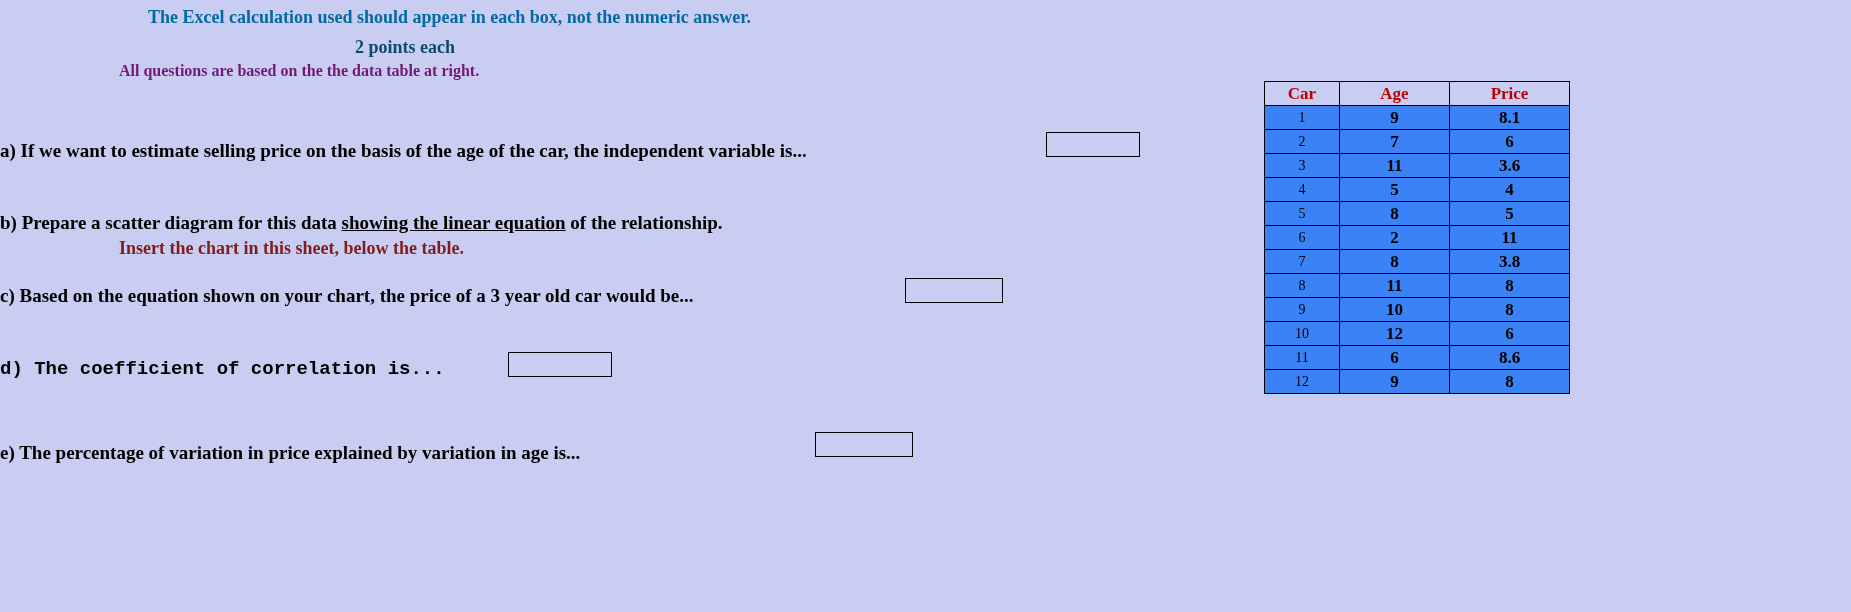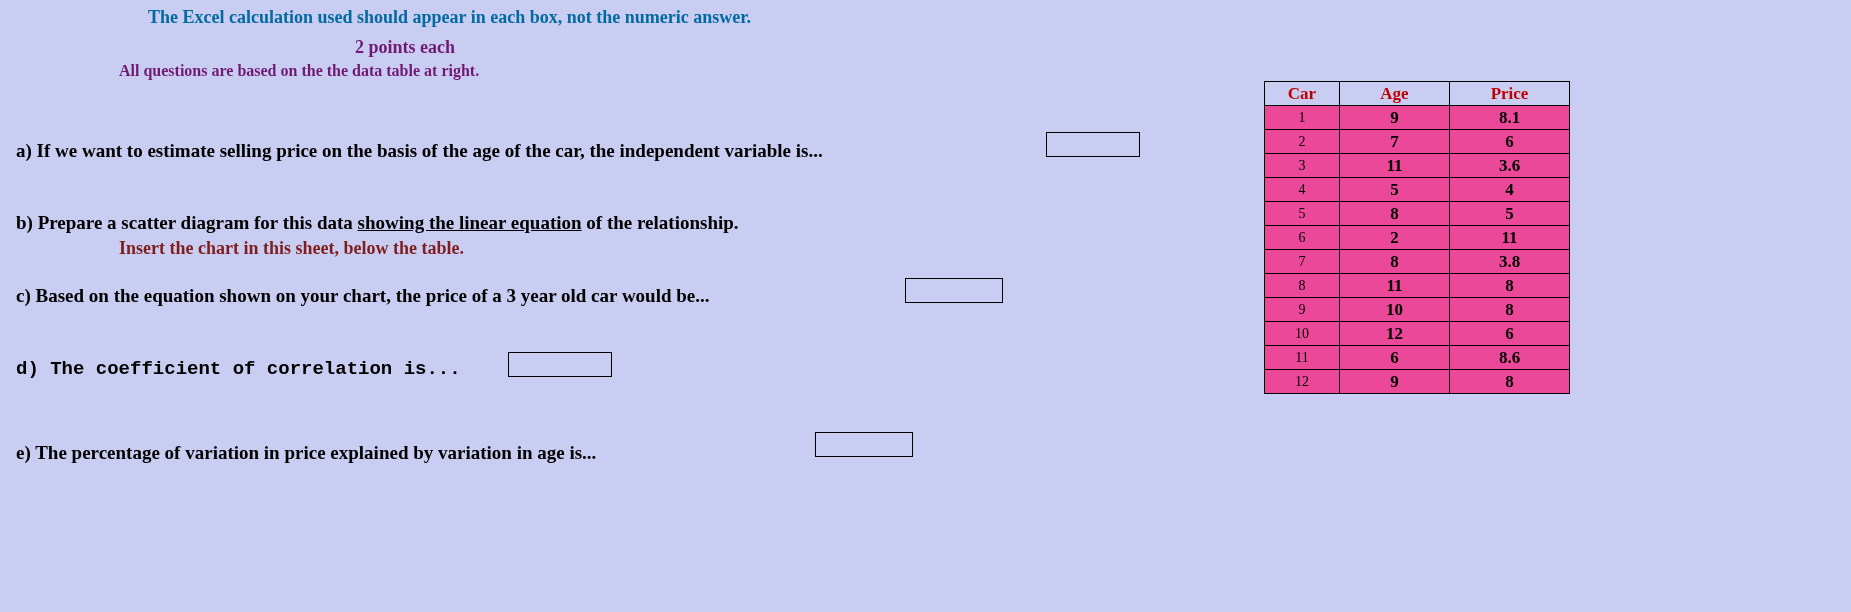--- a/index.html
+++ b/index.html
@@ -20,39 +20,38 @@
       top: 7px;
       left: 148px;
       color: #0369a1;
       font-weight: bold;
       font-size: 18px;
     }
     .points {
       position: absolute;
       top: 37px;
       left: 355px;
-      color: #701a75;
+      color: #0c4a6e;
       font-weight: bold;
       font-size: 18px;
     }
     .based-on {
       position: absolute;
       top: 62px;
       left: 119px;
       color: #701a75;
       font-weight: bold;
       font-size: 16px;
     }
     .question {
       position: absolute;
       color: #000;
       font-weight: bold;
       font-size: 19px;
       left: 0;
-      padding-left: 16px;
     }
     .q-a { top: 140px; }
     .q-b { top: 212px; }
     .q-b-sub {
       position: absolute;
       top: 238px;
       left: 119px;
       color: #7f1d1d;
       font-weight: bold;
       font-size: 18px;
@@ -73,21 +72,21 @@
     .box-c { top: 278px; left: 905px; width: 98px; }
     .box-d { top: 352px; left: 508px; width: 104px; }
     .box-e { top: 432px; left: 815px; width: 98px; }
     
     
     .data-table {
       position: absolute;
       top: 81px;
       left: 1264px;
       border-collapse: collapse;
-      background: #ec4899;
+      background: #3b82f6;
     }
     .data-table th, .data-table td {
       border: 1px solid #000;
       text-align: center;
       vertical-align: middle;
       font-size: 17px;
       height: 24px;
     }
     .data-table th {
       color: #c00000;

